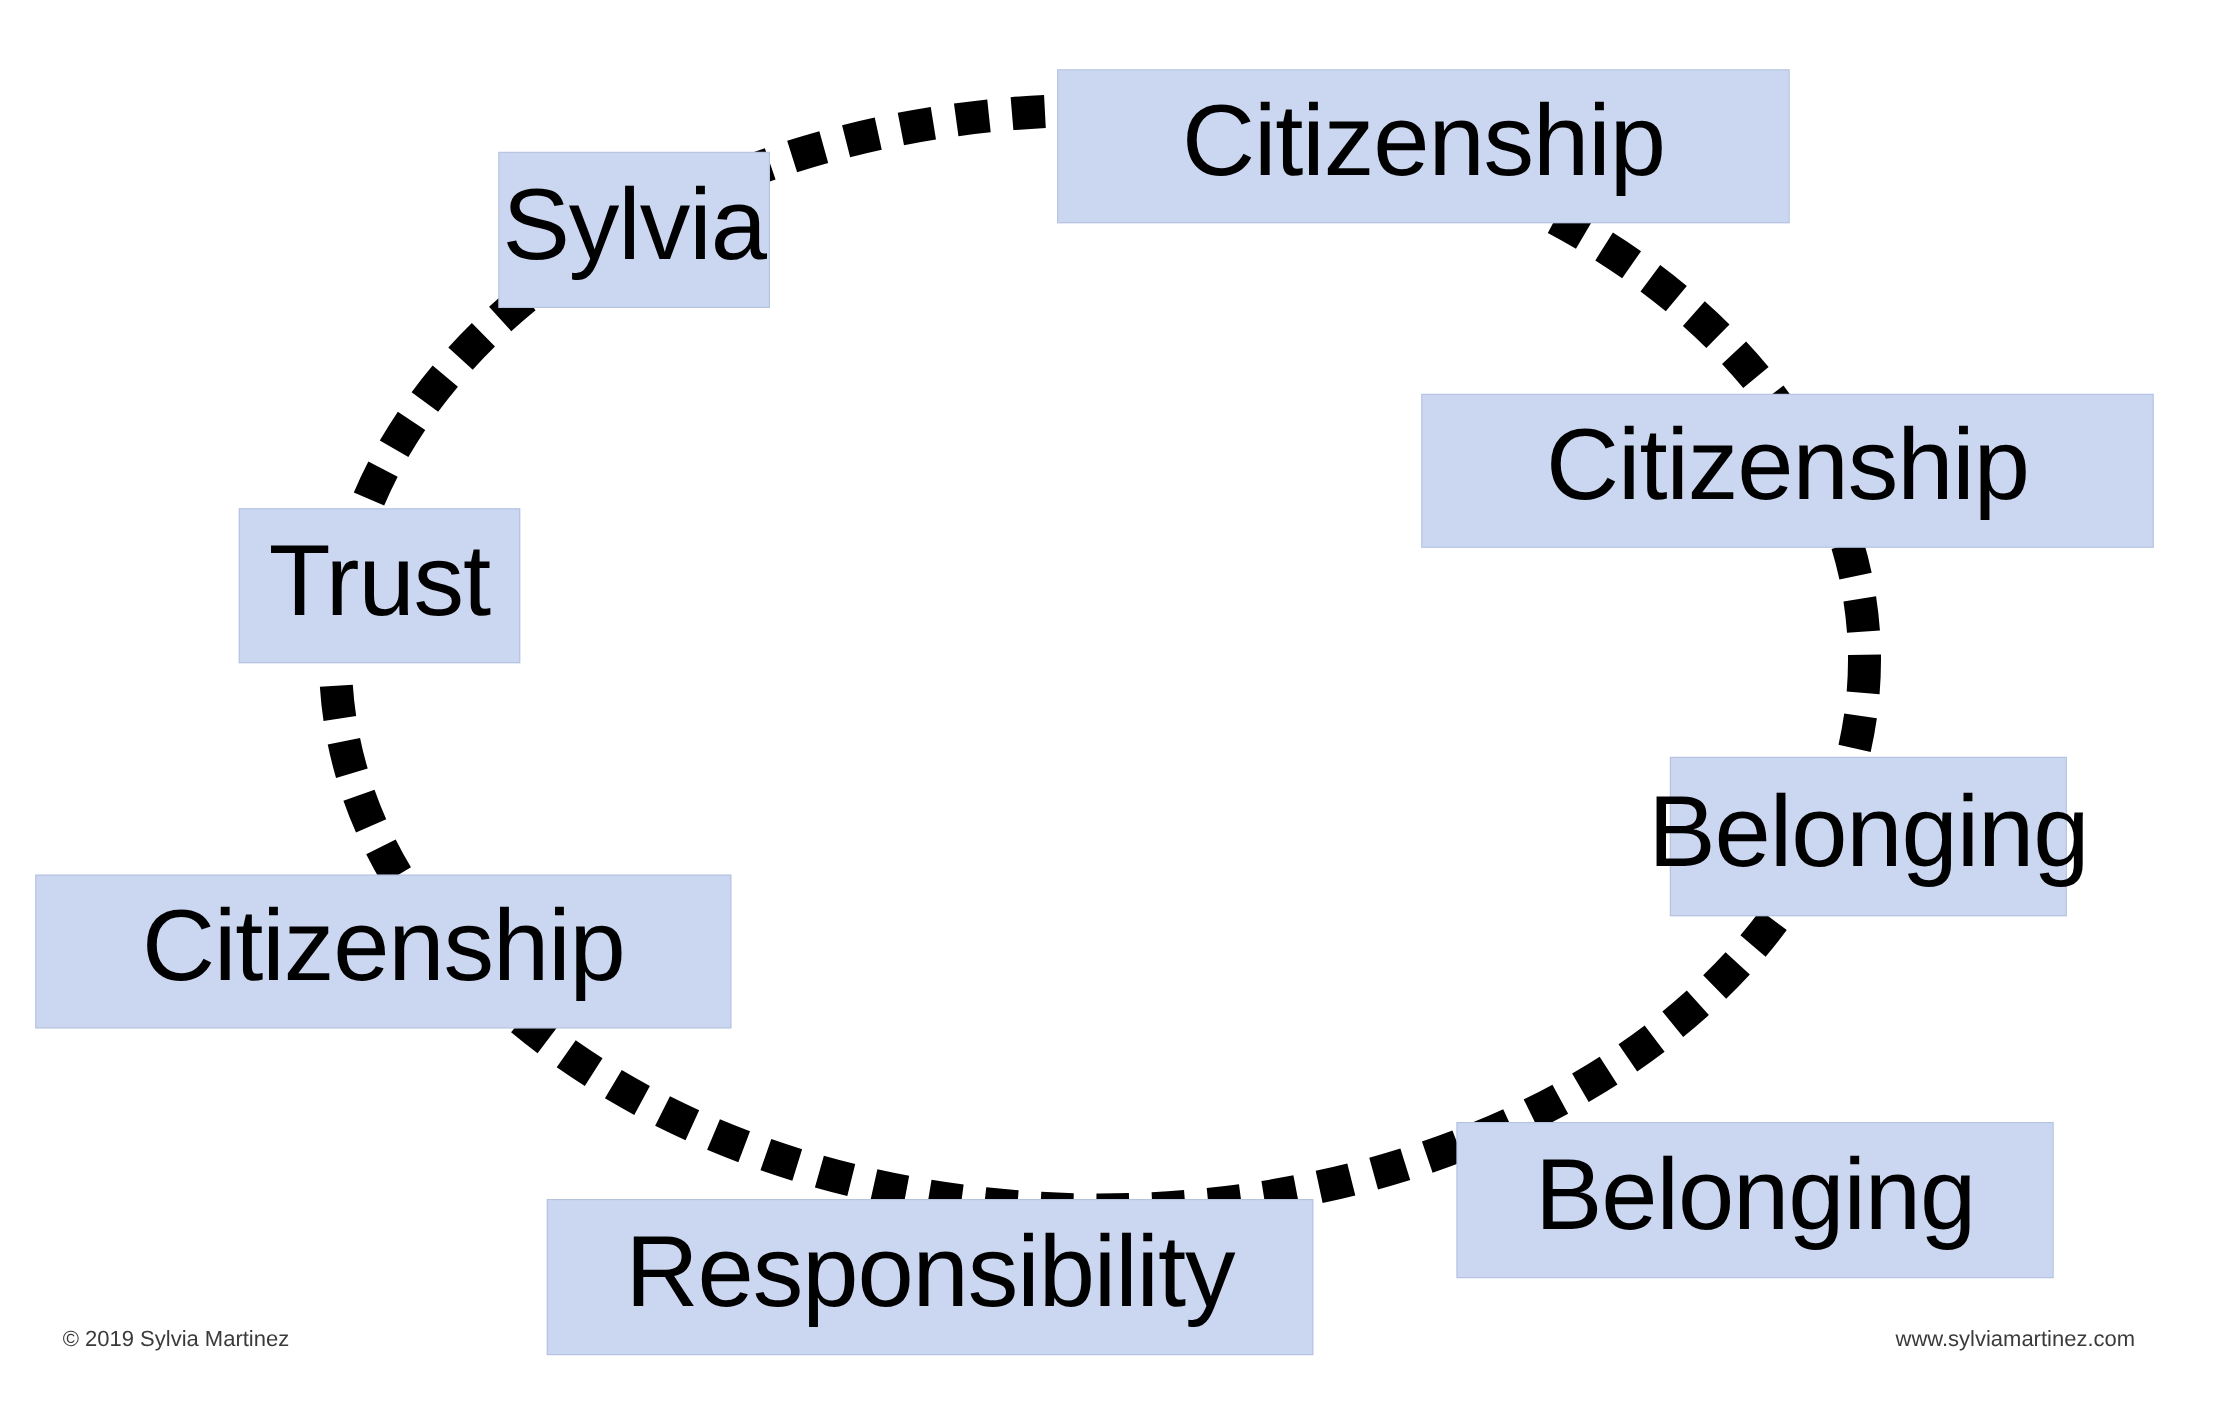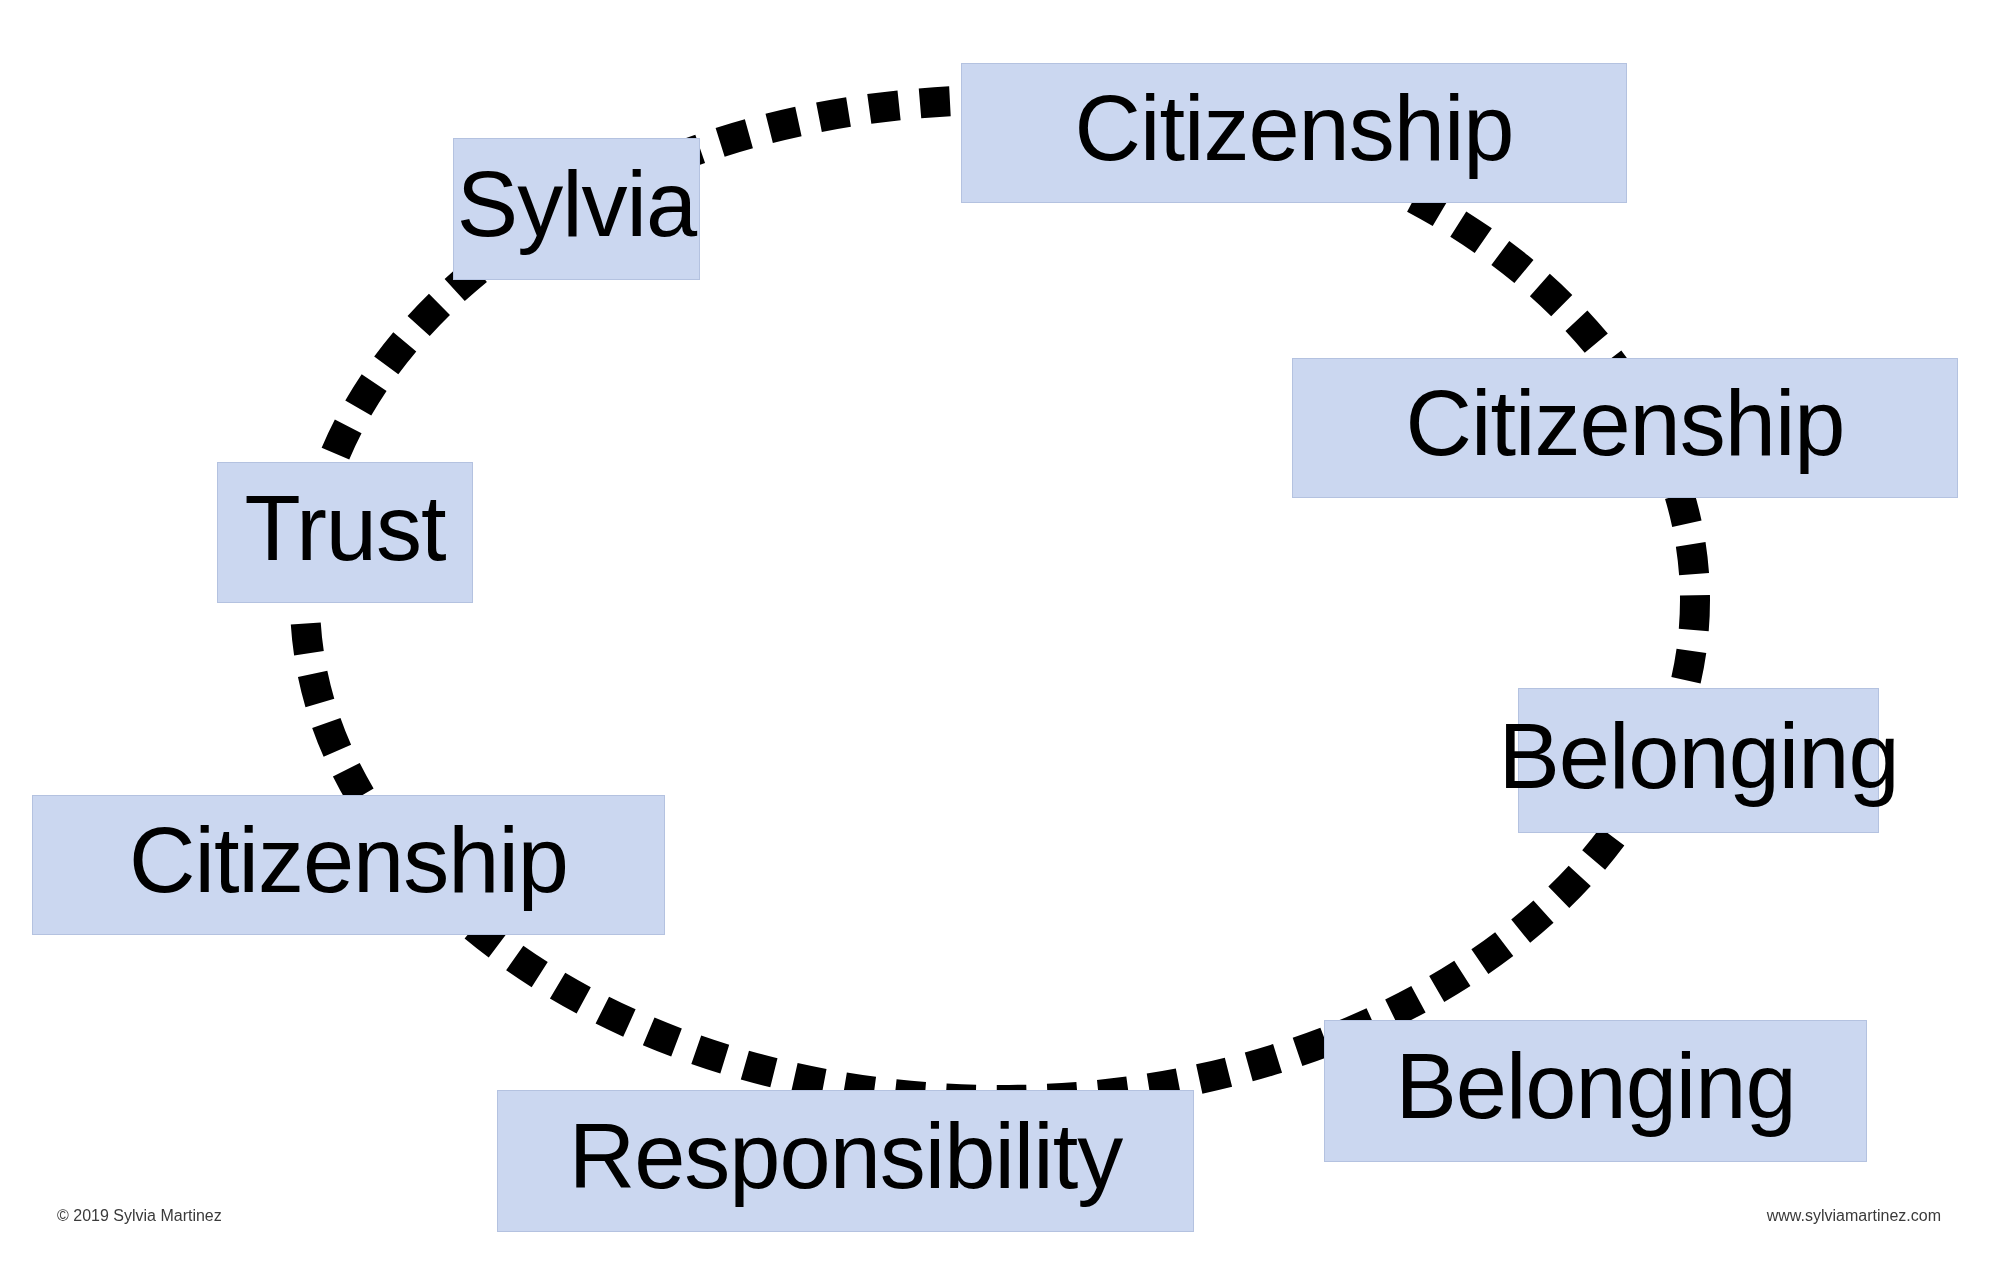--- a/index.html
+++ b/index.html
@@ -44,21 +44,21 @@
   .box-empowerment    { left: 1292px; top: 358px;  width: 666px; height: 140px; }
   .box-voice          { left: 217px;  top: 462px;  width: 256px; height: 141px; }
   .box-belonging      { left: 1518px; top: 688px;  width: 361px; height: 145px; }
   .box-independence   { left: 32px;   top: 795px;  width: 633px; height: 140px; }
   .box-engagement     { left: 1324px; top: 1020px; width: 543px; height: 142px; }
   .box-responsibility { left: 497px;  top: 1090px; width: 697px; height: 142px; }
 
   .footer-text {
     position: absolute;
     z-index: 2;
-    font-size: 16px;
+    font-size: 20px;
     color: #3a3a3a;
     line-height: 1;
   }
   .footer-copyright { left: 57px; top: 1208px; }
   .footer-website   { right: 74px; top: 1208px; margin-left: 23px; }
 </style>
 </head>
 <body>
 
 <div class="canvas">

